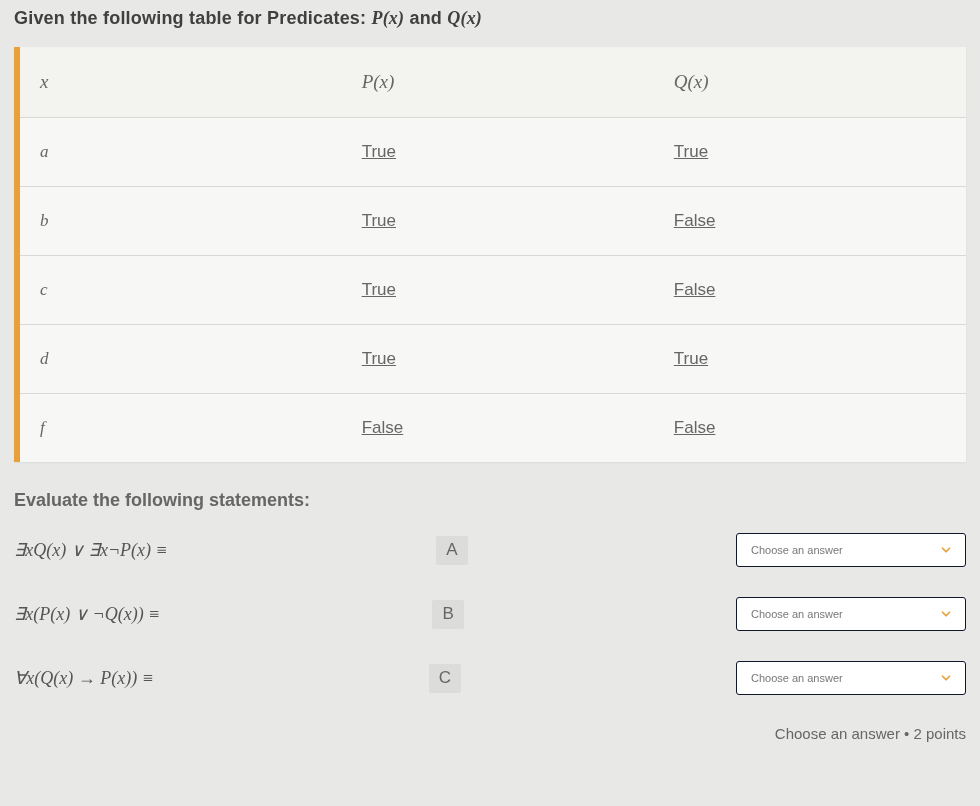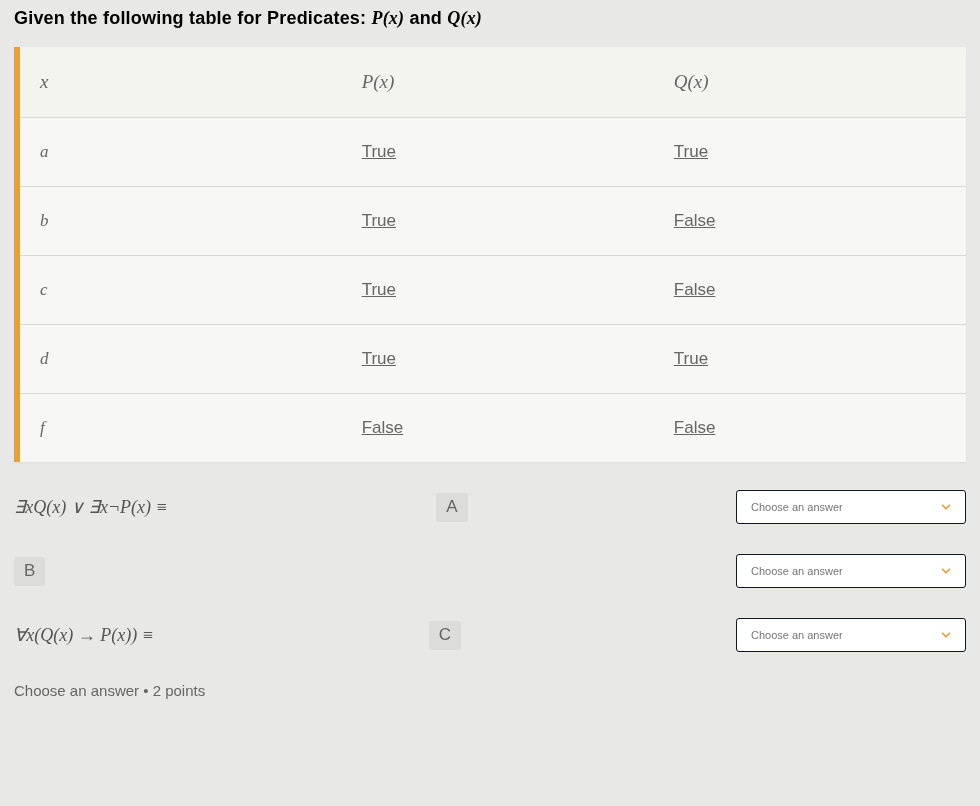--- a/index.html
+++ b/index.html
@@ -10,21 +10,21 @@
       height: 806px;
       padding: 0;
       color: #555;
     }
     .container {
       padding: 8px 14px 14px 14px;
     }
     .title {
       font-size: 18px;
       font-weight: 600;
-      color: #000000;
+      color: #404040;
       margin-bottom: 18px;
       letter-spacing: 0.2px;
     }
     .math-i { font-style: italic; font-family: Georgia, 'Times New Roman', serif; }
     .table-wrap {
       background: #f7f7f5;
       border-left: 6px solid #e8a03a;
       box-shadow: 0 1px 2px rgba(0,0,0,0.05);
       margin-bottom: 28px;
     }
@@ -96,20 +96,21 @@
       position: absolute;
       right: 12px;
       top: 50%;
       transform: translateY(-50%);
     }
     .chevron svg { display:block; }
     .footer {
       font-size: 15px;
       color: #666;
       margin-top: 10px;
+      text-align: right;
     }
   </style>
 </head>
 <body>
 
 <div class="container">
   <div class="title">
     <span>Given the following table for Predicates: </span><span class="math-i">P(x)</span><span> and </span><span class="math-i">Q(x)</span>
   </div>
 
@@ -145,35 +146,37 @@
         </tr>
         <tr>
           <td>f</td>
           <td>False</td>
           <td>False</td>
         </tr>
       </tbody>
     </table>
   </div>
 
+  <div class="subtitle">Evaluate the following statements:</div>
 
   <div class="row">
     <span class="expr">∃xQ(x) ∨ ∃x¬P(x) ≡</span>
     <span class="label-box">A</span>
     <div class="dropdown">
       <span>Choose an answer</span>
       <span class="chevron">
         <svg width="14" height="14" viewBox="0 0 24 24" fill="none" stroke="#e8a03a" stroke-width="3" stroke-linecap="round" stroke-linejoin="round">
             <polyline points="6 9 12 15 18 9"></polyline>
           </svg>
       </span>
     </div>
   </div>
 
   <div class="row">
+    <span class="expr">∃x(P(x) ∨ ¬Q(x)) ≡</span>
     <span class="label-box">B</span>
     <div class="dropdown">
       <span>Choose an answer</span>
       <span class="chevron">
         <svg width="14" height="14" viewBox="0 0 24 24" fill="none" stroke="#e8a03a" stroke-width="3" stroke-linecap="round" stroke-linejoin="round">
             <polyline points="6 9 12 15 18 9"></polyline>
           </svg>
       </span>
     </div>
   </div>

